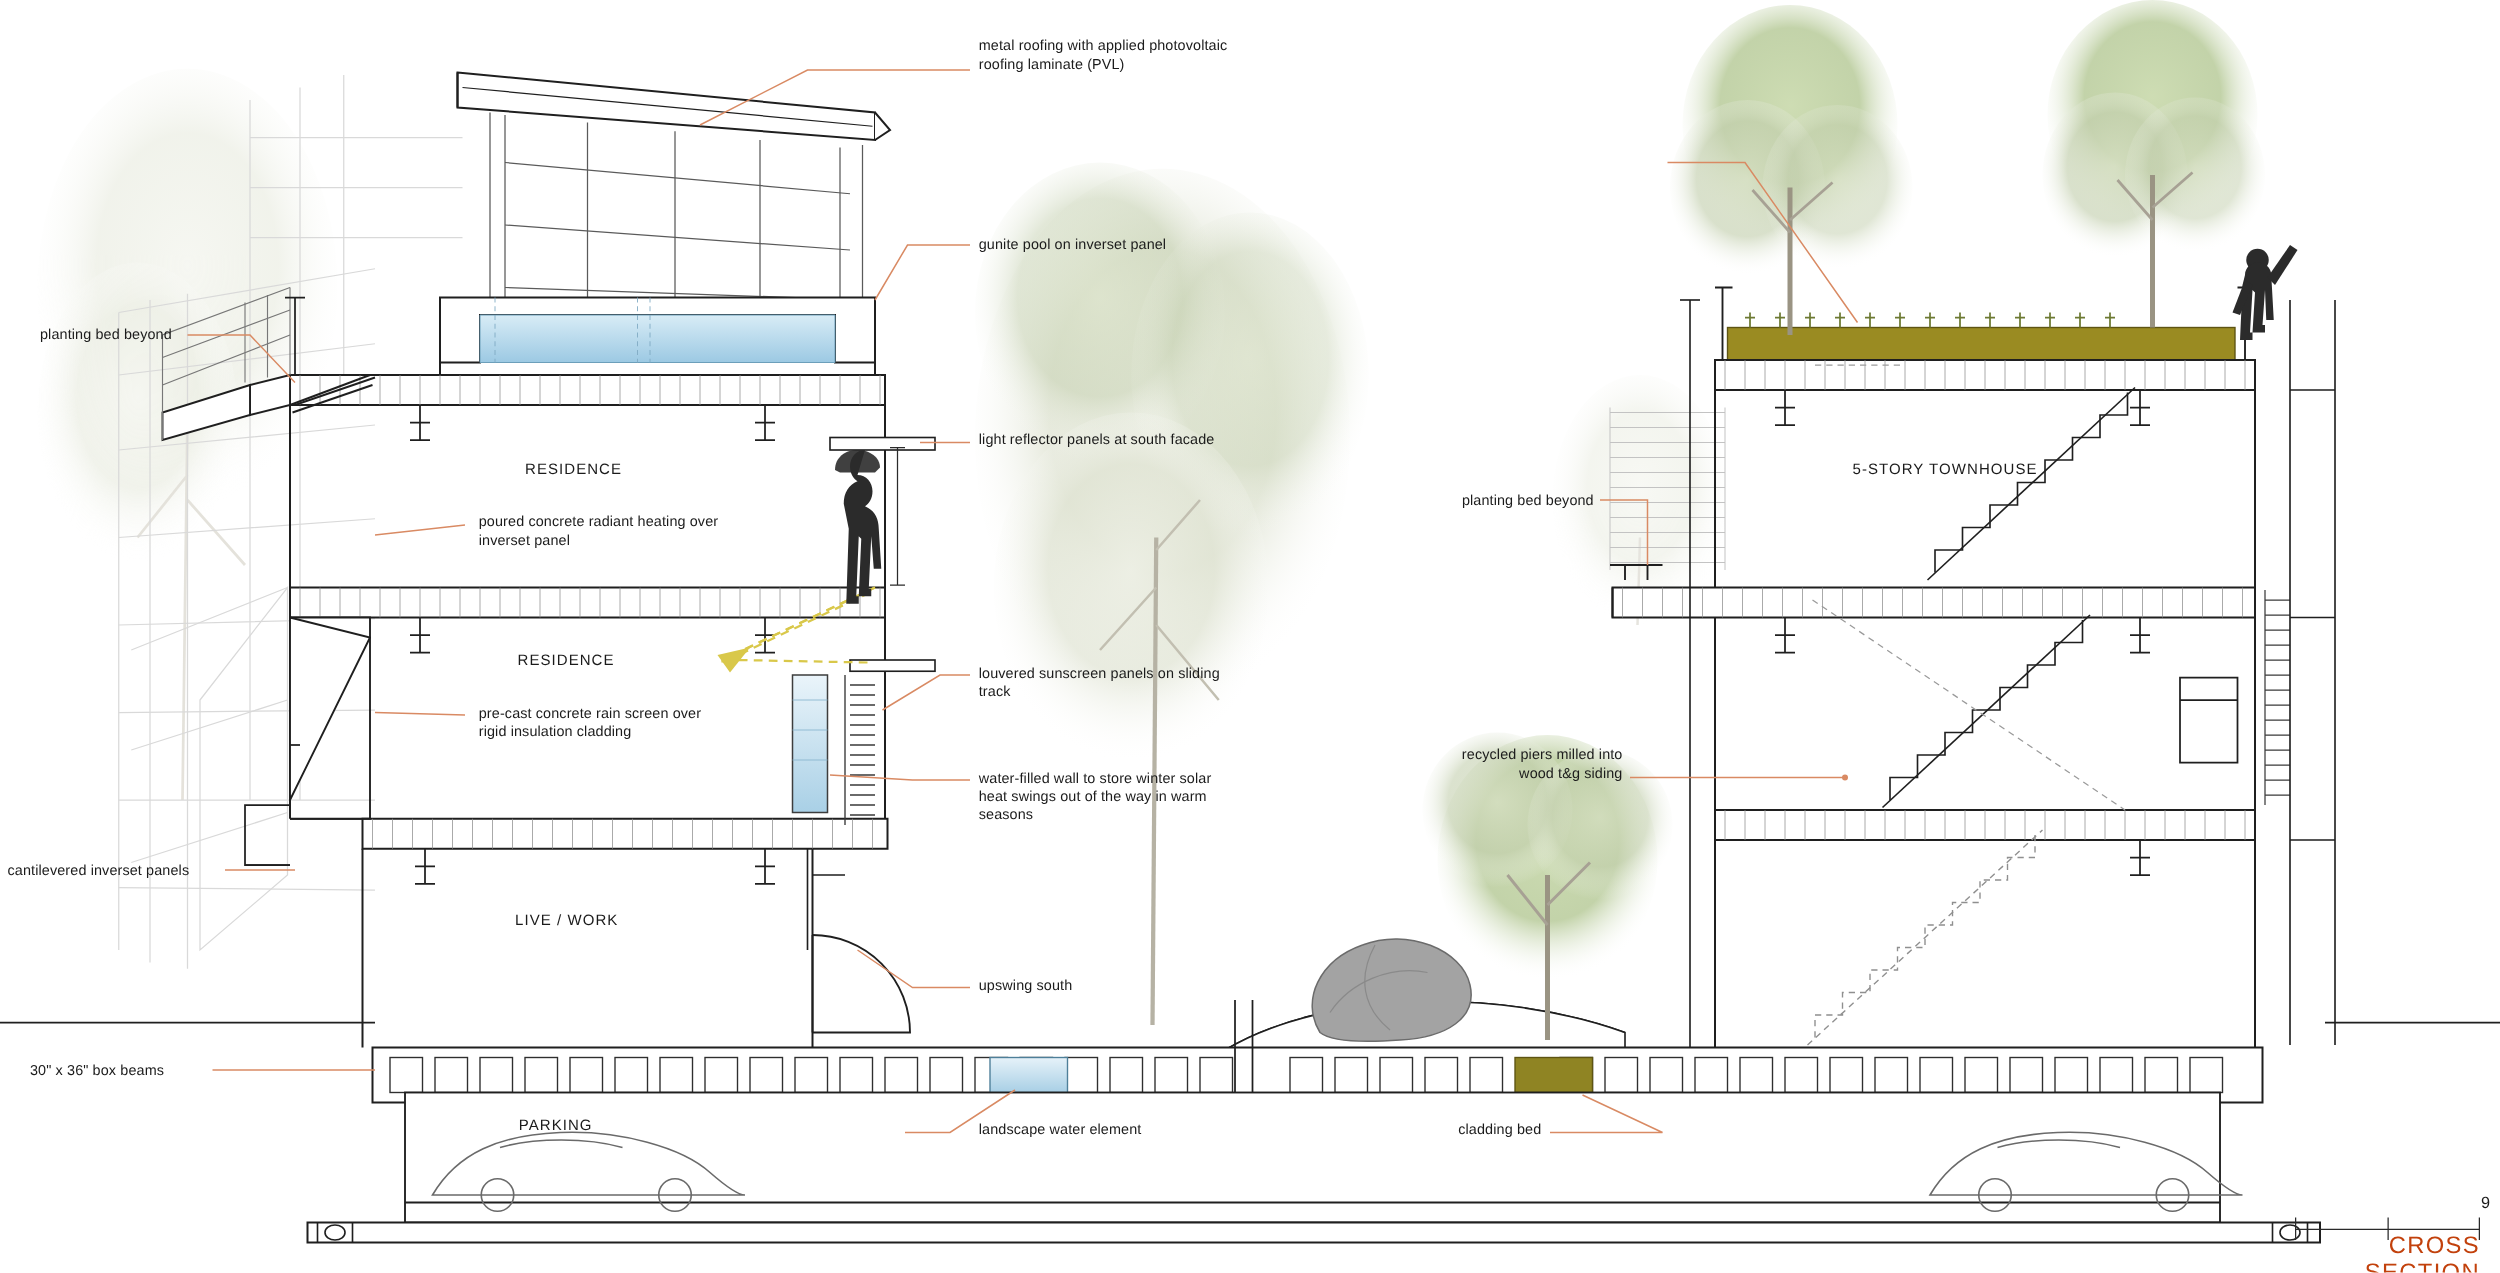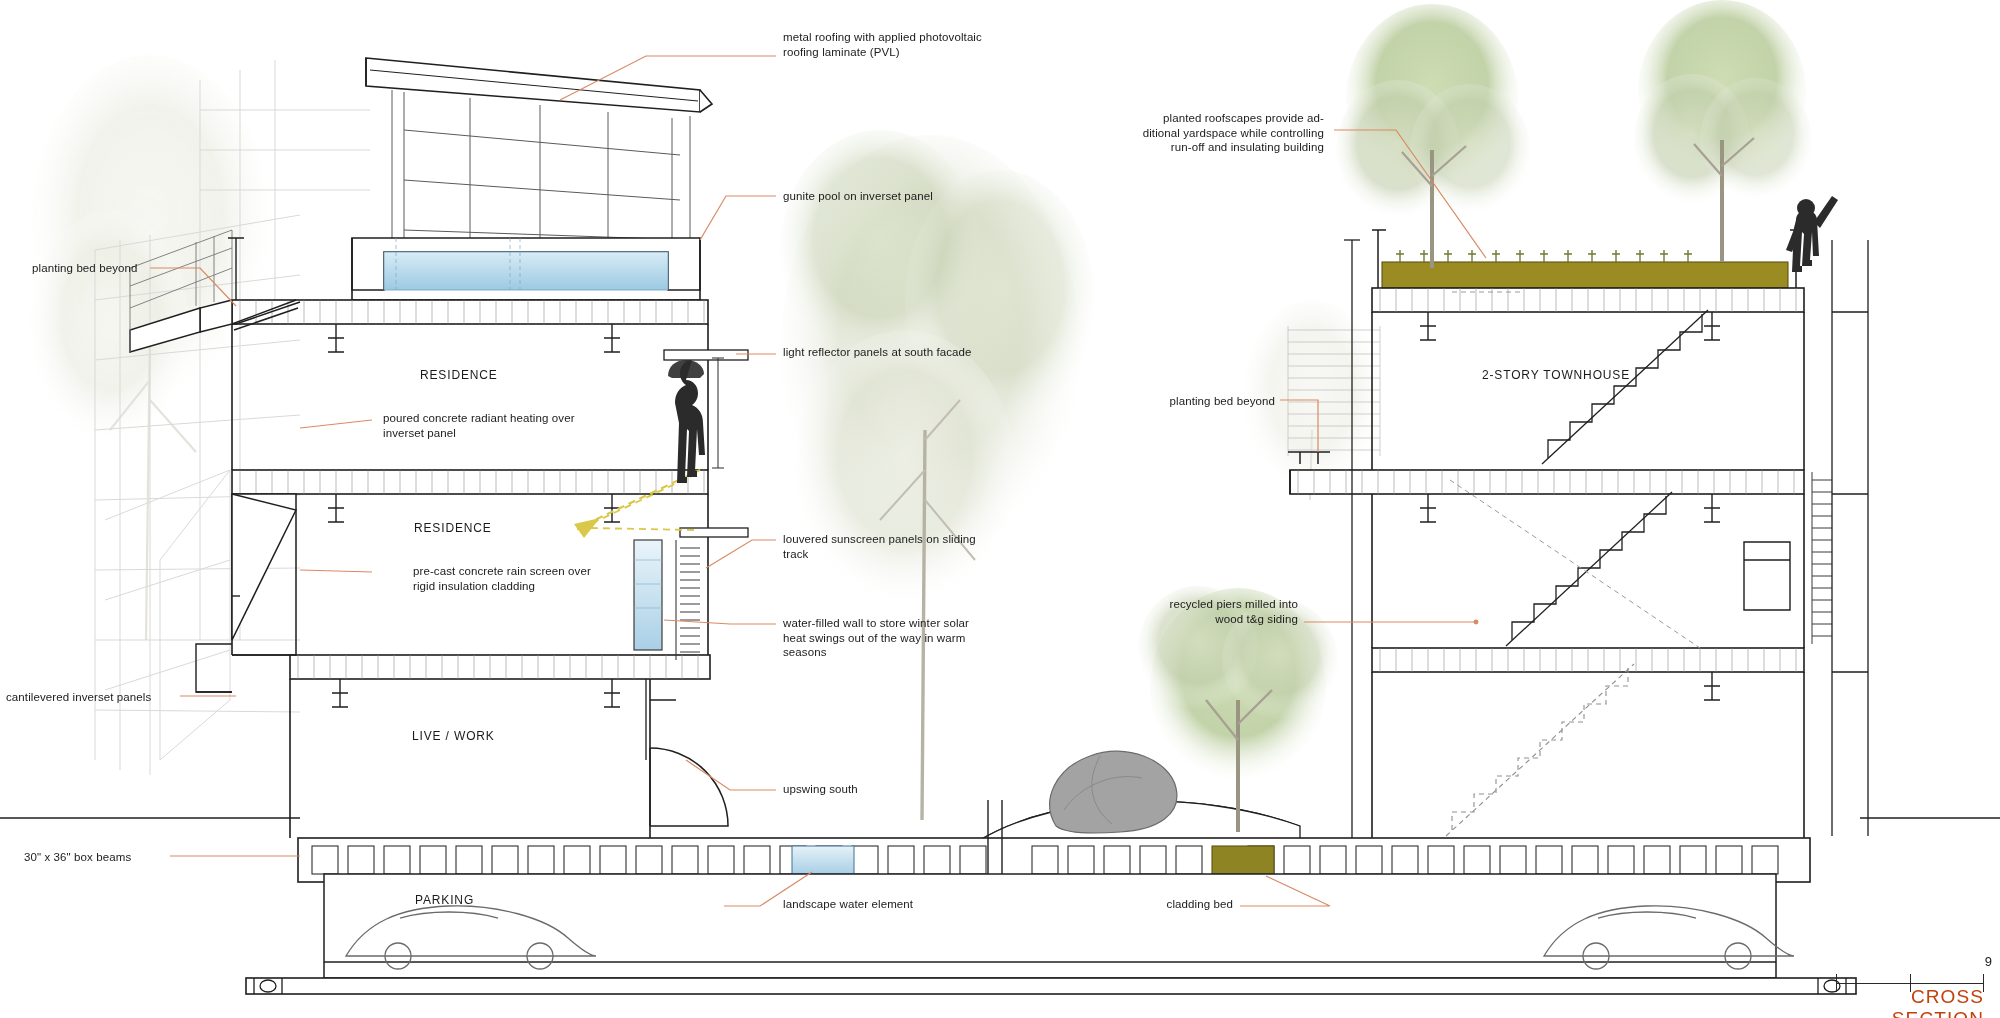--- a/index.html
+++ b/index.html
@@ -578,45 +578,42 @@
       <circle cx="1476" cy="622" r="2.4"></circle>
     </g>
   </svg>
 
   <div class="note" style="left:783px;top:30px;">metal roofing with applied photovoltaic
 roofing laminate (PVL)</div>
   <div class="note" style="left:783px;top:189px;">gunite pool on inverset panel</div>
   <div class="note" style="left:783px;top:345px;">light reflector panels at south facade</div>
   <div class="note" style="left:383px;top:411px;">poured concrete radiant heating over
 inverset panel</div>
-  <div class="note" style="left:383px;top:564px;margin-left:30px;">pre-cast concrete rain screen over
+  <div class="note" style="left:383px;top:564px;">pre-cast concrete rain screen over
 rigid insulation cladding</div>
   <div class="note" style="left:783px;top:532px;">louvered sunscreen panels on sliding
 track</div>
   <div class="note" style="left:783px;top:616px;">water-filled wall to store winter solar
 heat swings out of the way in warm
 seasons</div>
   <div class="note" style="left:783px;top:782px;">upswing south</div>
   <div class="note" style="left:783px;top:897px;">landscape water element</div>
   <div class="note" style="left:32px;top:261px;">planting bed beyond</div>
   <div class="note" style="left:6px;top:690px;text-align:center;">cantilevered inverset panels</div>
   <div class="note" style="left:24px;top:850px;">30" x 36" box beams</div>
-  <div class="note right" style="left:1106px;top:111px;width:218px;">planted roofscapes provide ad-
-ditional yardspace while controlling
-run-off and insulating building</div>
   <div class="note right" style="left:1165px;top:394px;width:110px;">planting bed beyond</div>
   <div class="note right" style="left:1148px;top:597px;width:150px;">recycled piers milled into
 wood t&amp;g siding</div>
   <div class="note right" style="left:1123px;top:897px;width:110px;">cladding bed</div>
 
   <div class="room" style="left:420px;top:368px;">RESIDENCE</div>
   <div class="room" style="left:414px;top:521px;">RESIDENCE</div>
   <div class="room" style="left:412px;top:729px;">LIVE / WORK</div>
   <div class="room" style="left:415px;top:893px;">PARKING</div>
-  <div class="room" style="left:1482px;top:368px;">2-STORY TOWNHOUSE</div>
+  <div class="room" style="left:1482px;top:368px;">5-STORY TOWNHOUSE</div>
 
   <div id="titleblock">
     <div class="pagenum">9</div>
     <div class="scalebar">
       <div class="sbline"></div>
       <div class="tick" style="left:0px;"></div>
       <div class="tick" style="left:74px;"></div>
       <div class="tick" style="left:147px;"></div>
     </div>
     <div class="ttl">CROSS SECTION</div>

